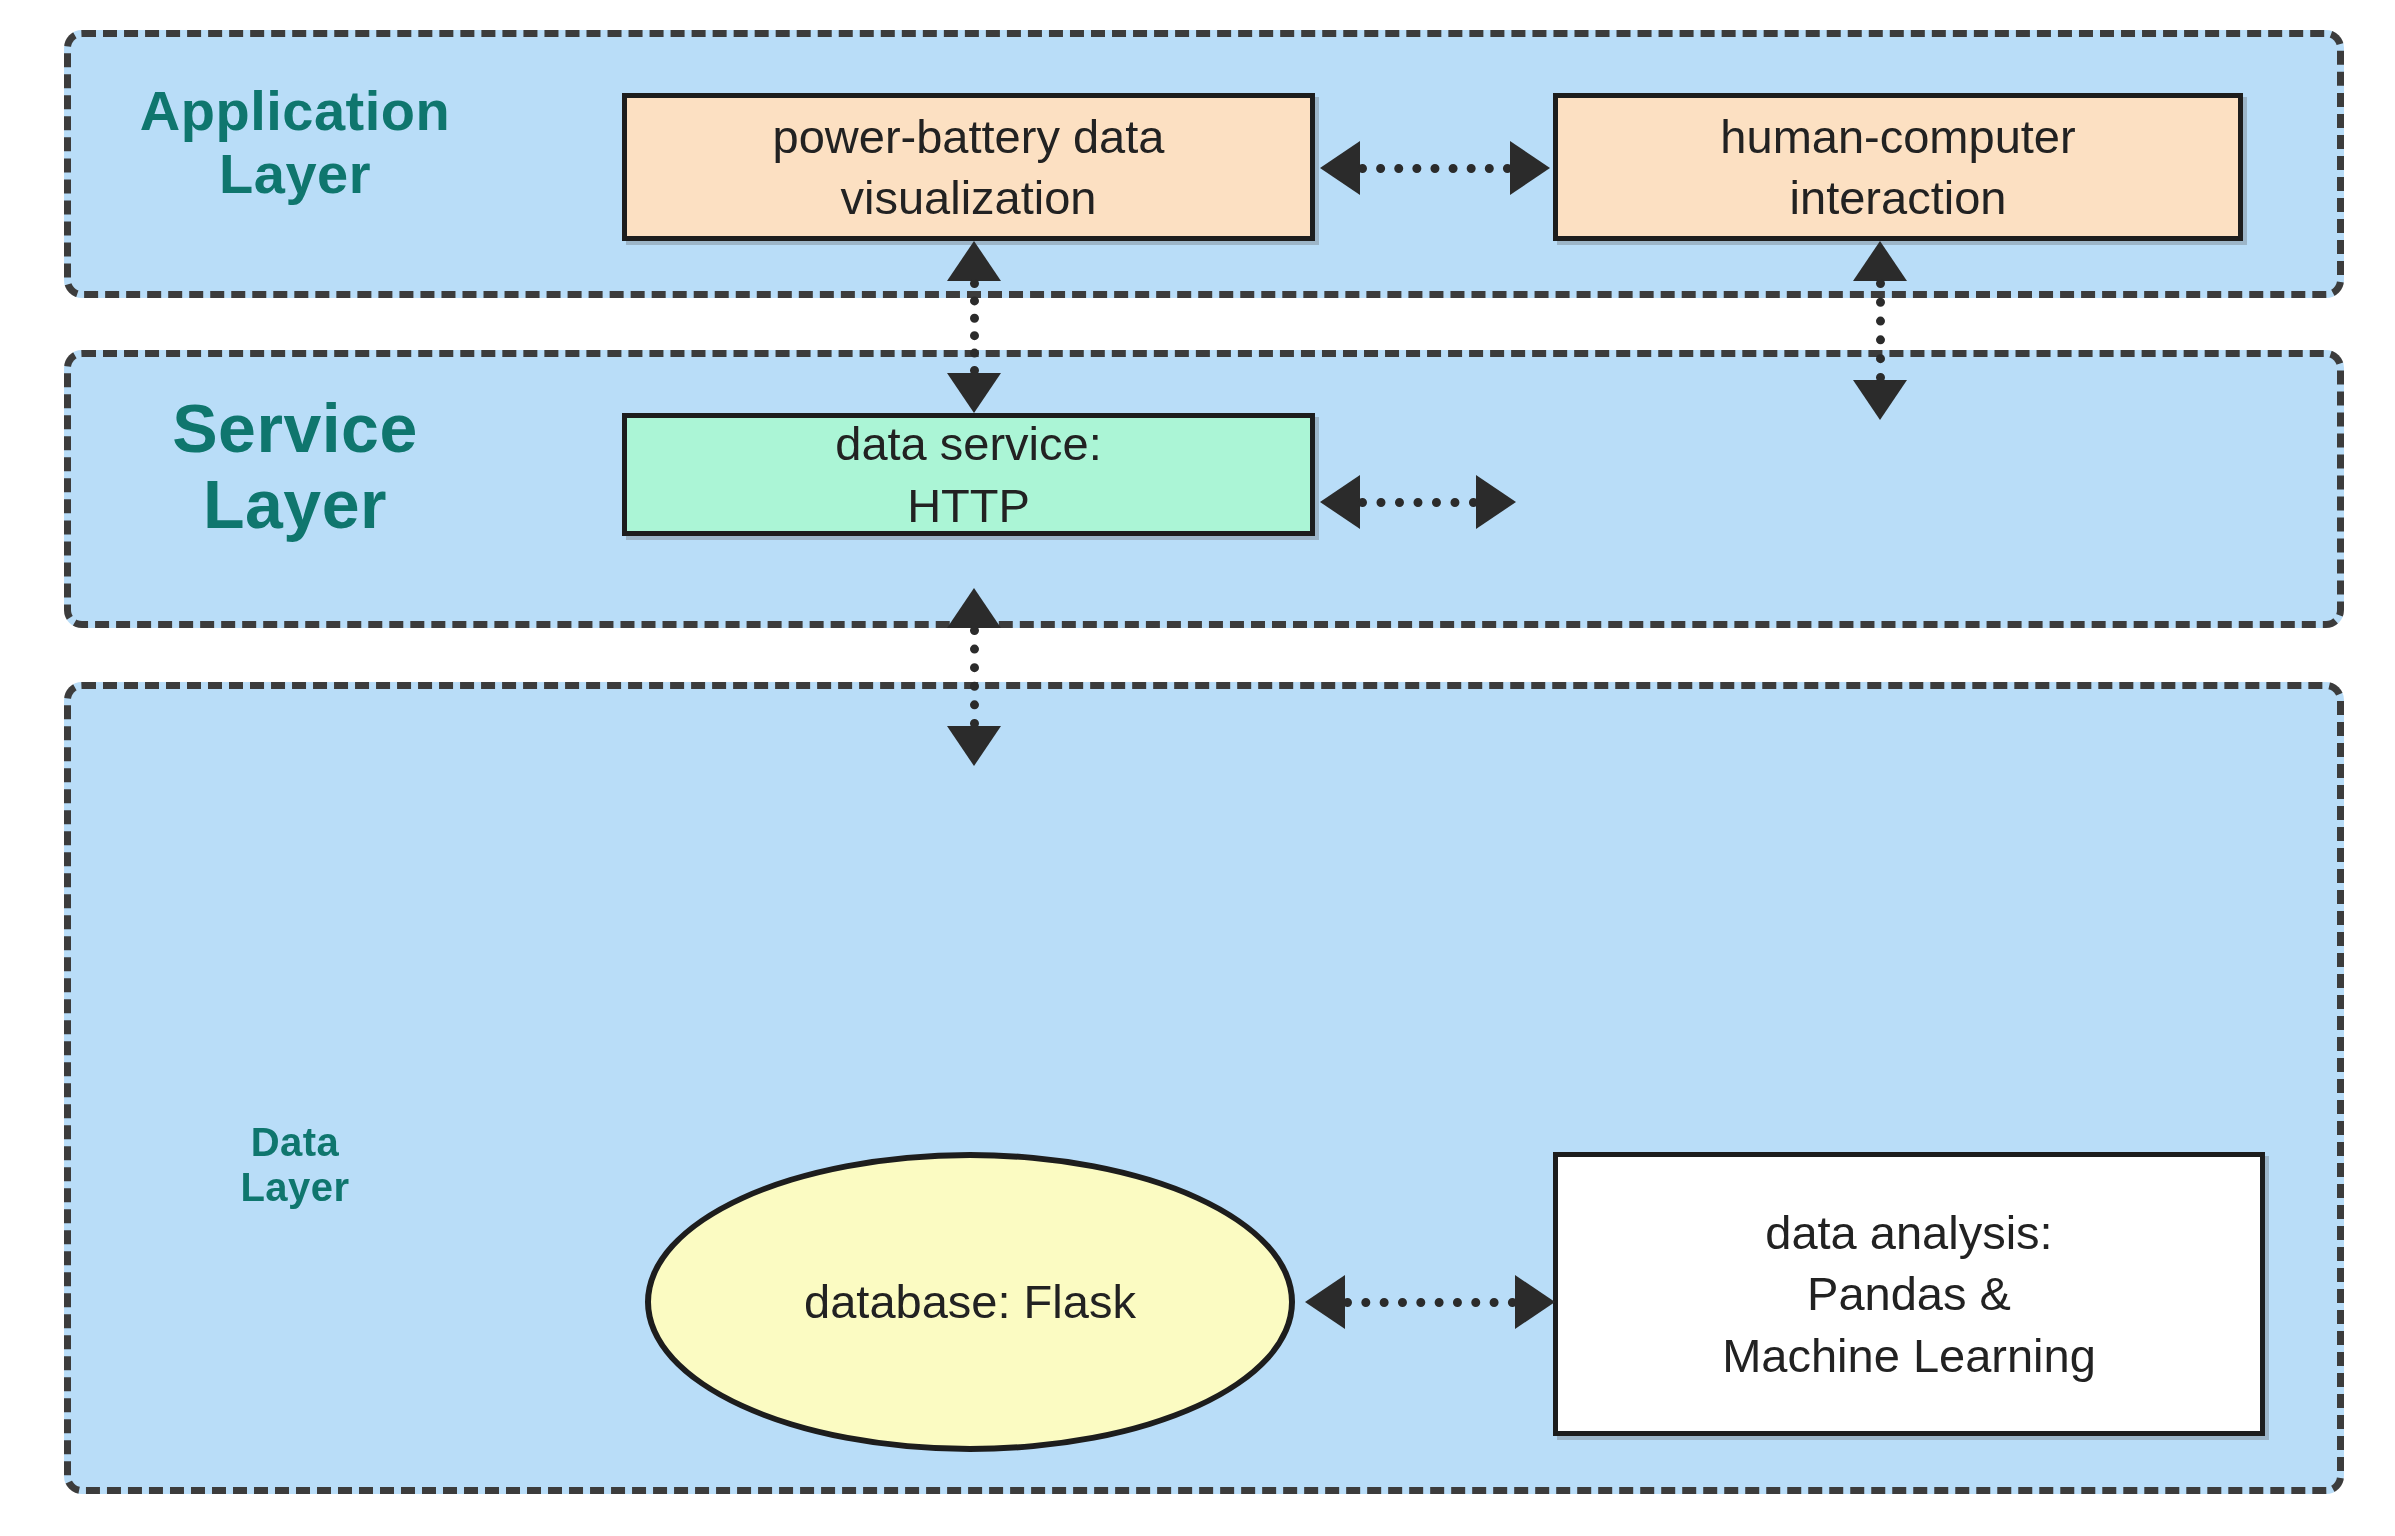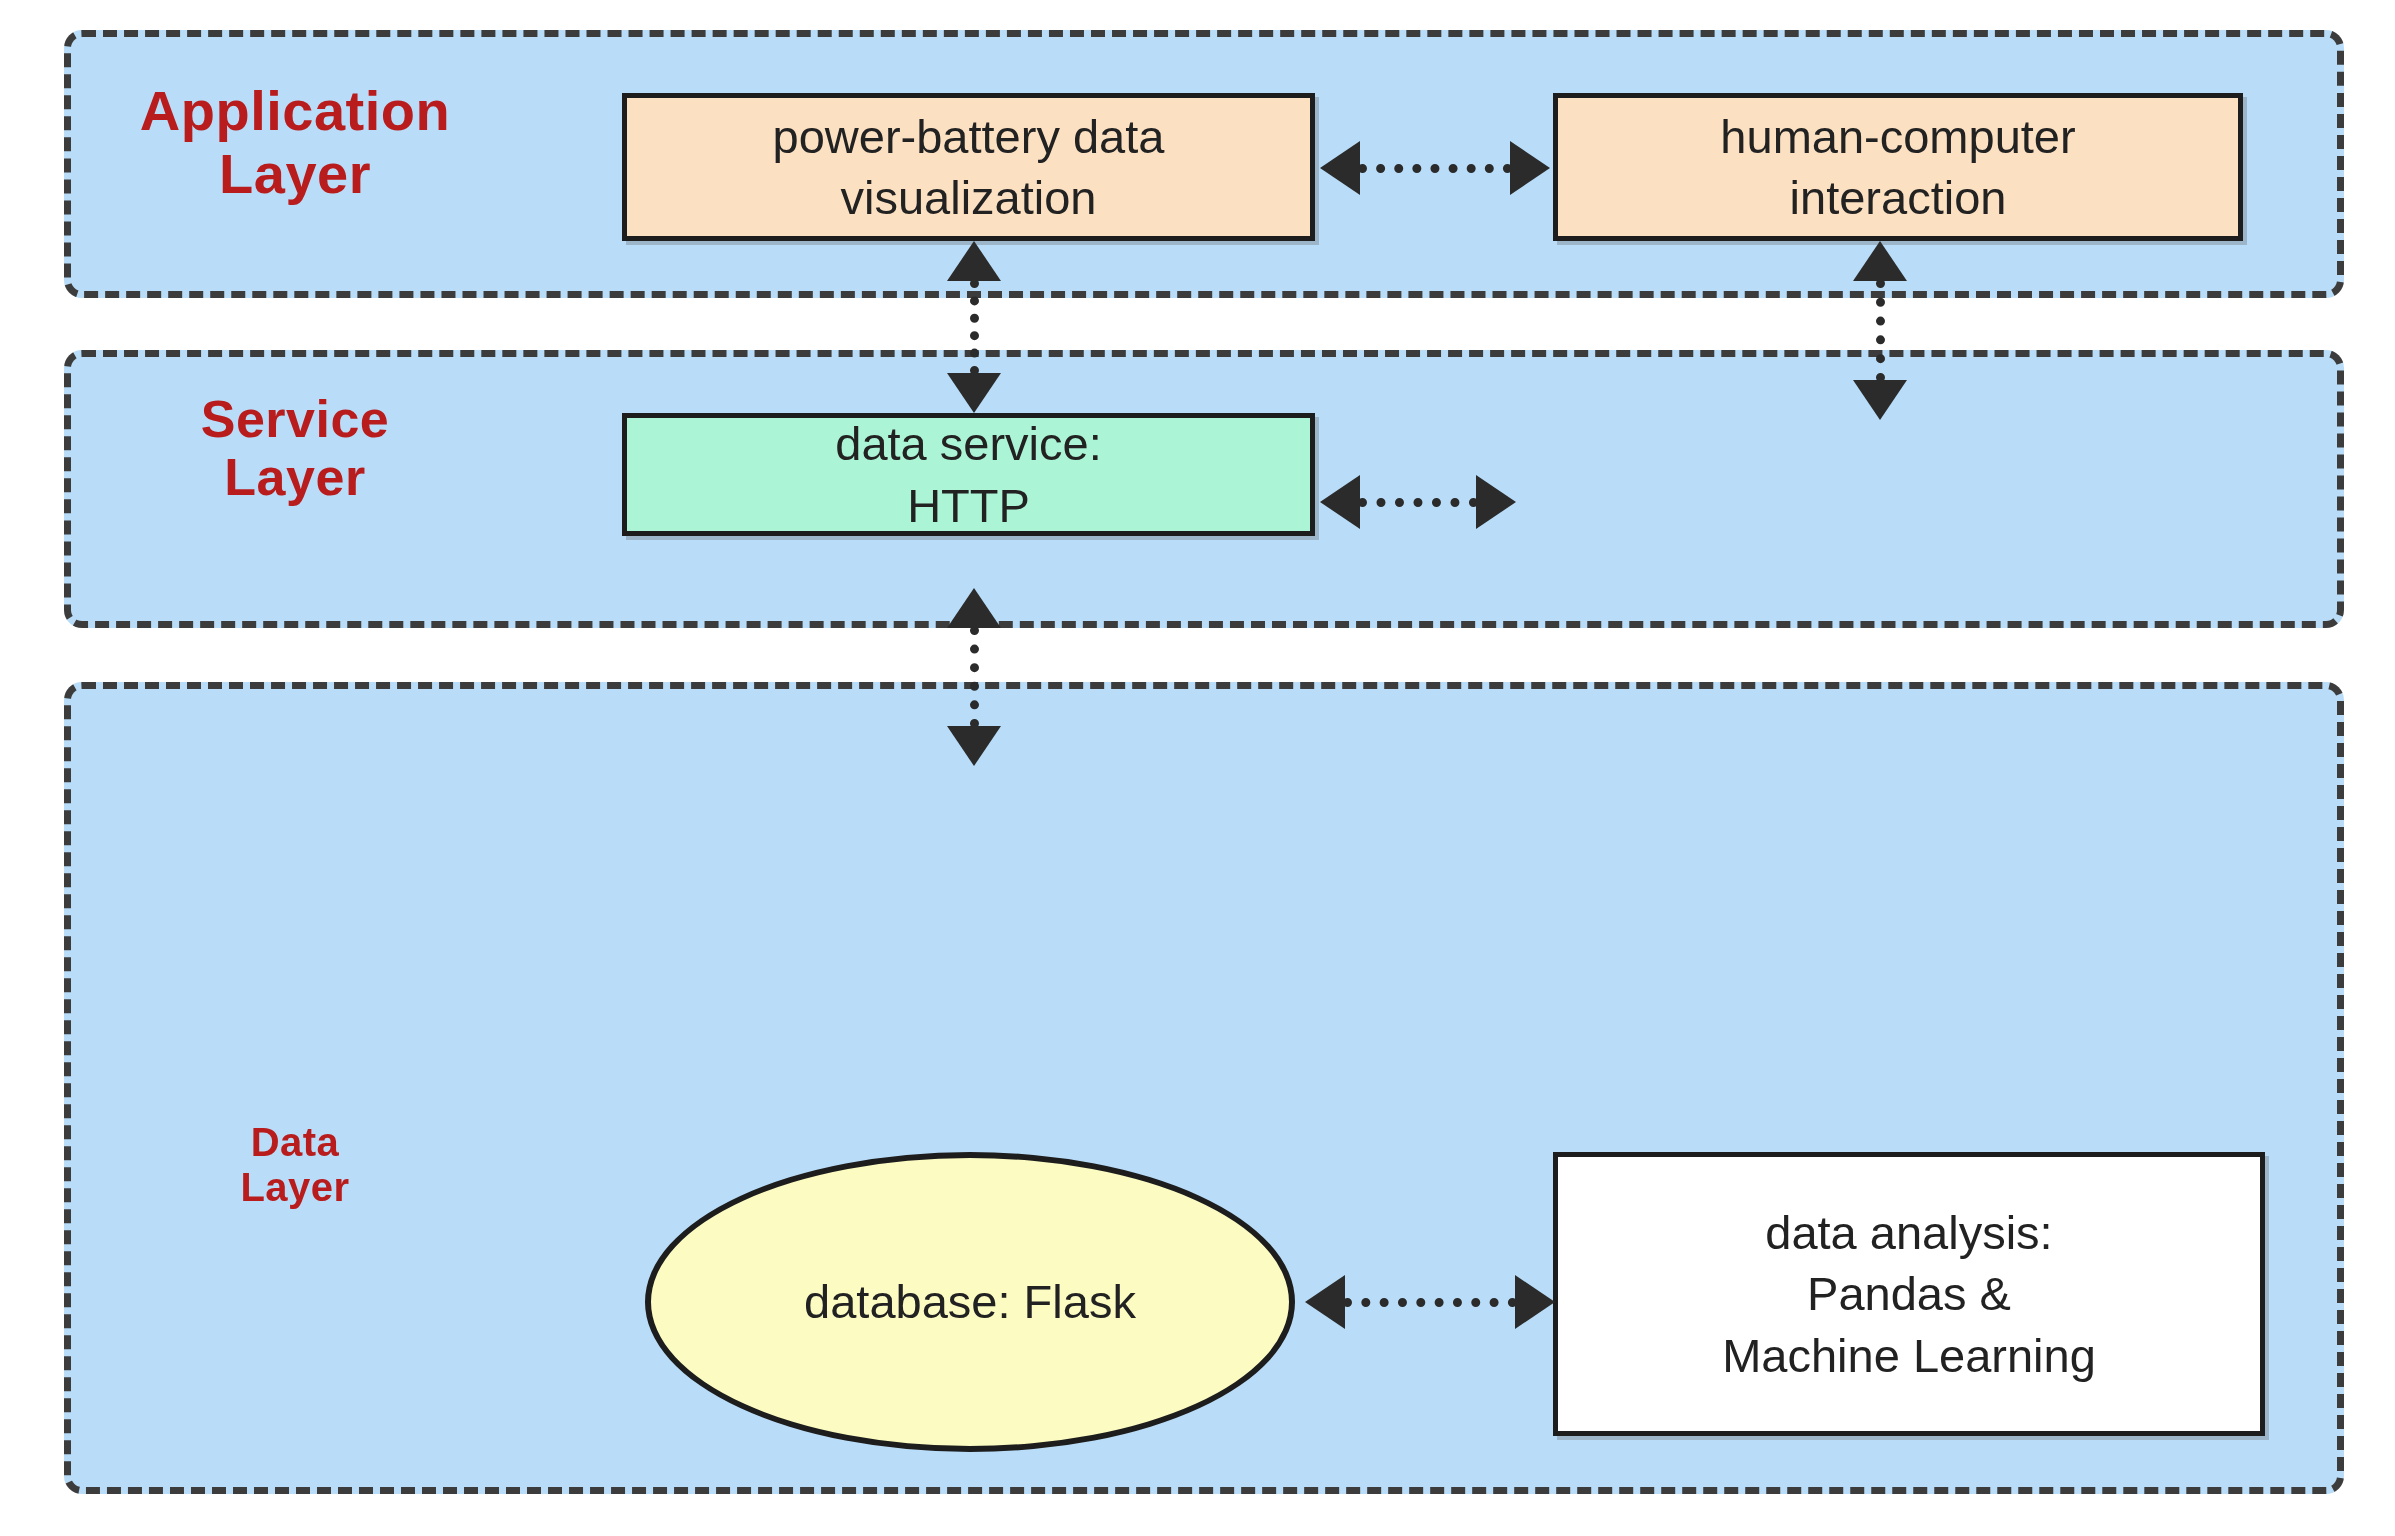--- a/index.html
+++ b/index.html
@@ -23,21 +23,21 @@
   .layer {
     position: absolute;
     box-sizing: border-box;
     background: #b9ddf8;
     border: 7px dashed #3c3c3c;
     border-radius: 18px;
   }
   .layer-label {
     position: absolute;
     font-weight: bold;
-    color: #b91c1c;
+    color: #0f766e;
     text-align: center;
     line-height: 1.12;
     letter-spacing: 0.5px;
     white-space: pre-line;
   }
 
   
   .node {
     position: absolute;
     box-sizing: border-box;
@@ -140,21 +140,21 @@
   </div>
 
   <div class="arrow-h" style="left:1320px; top:140px; width:230px; height:56px;">
     <span class="head-left"></span>
     <span class="dotline"></span>
     <span class="head-right"></span>
   </div>
 
   <div class="layer" style="left:64px; top:350px; width:2280px; height:278px;">
   </div>
-  <div class="layer-label" style="left:100px; top:390px; width:390px; font-size:52px;">Service
+  <div class="layer-label" style="left:100px; top:390px; width:390px; font-size:68px;">Service
 Layer</div>
 
   <div class="node green" style="left:622px; top:413px; width:693px; height:123px; font-size:47px;">
     <span>data service:
 HTTP</span>
   </div>
 
 
   <div class="arrow-h" style="left:1320px; top:474px; width:196px; height:56px;">
     <span class="head-left"></span>

